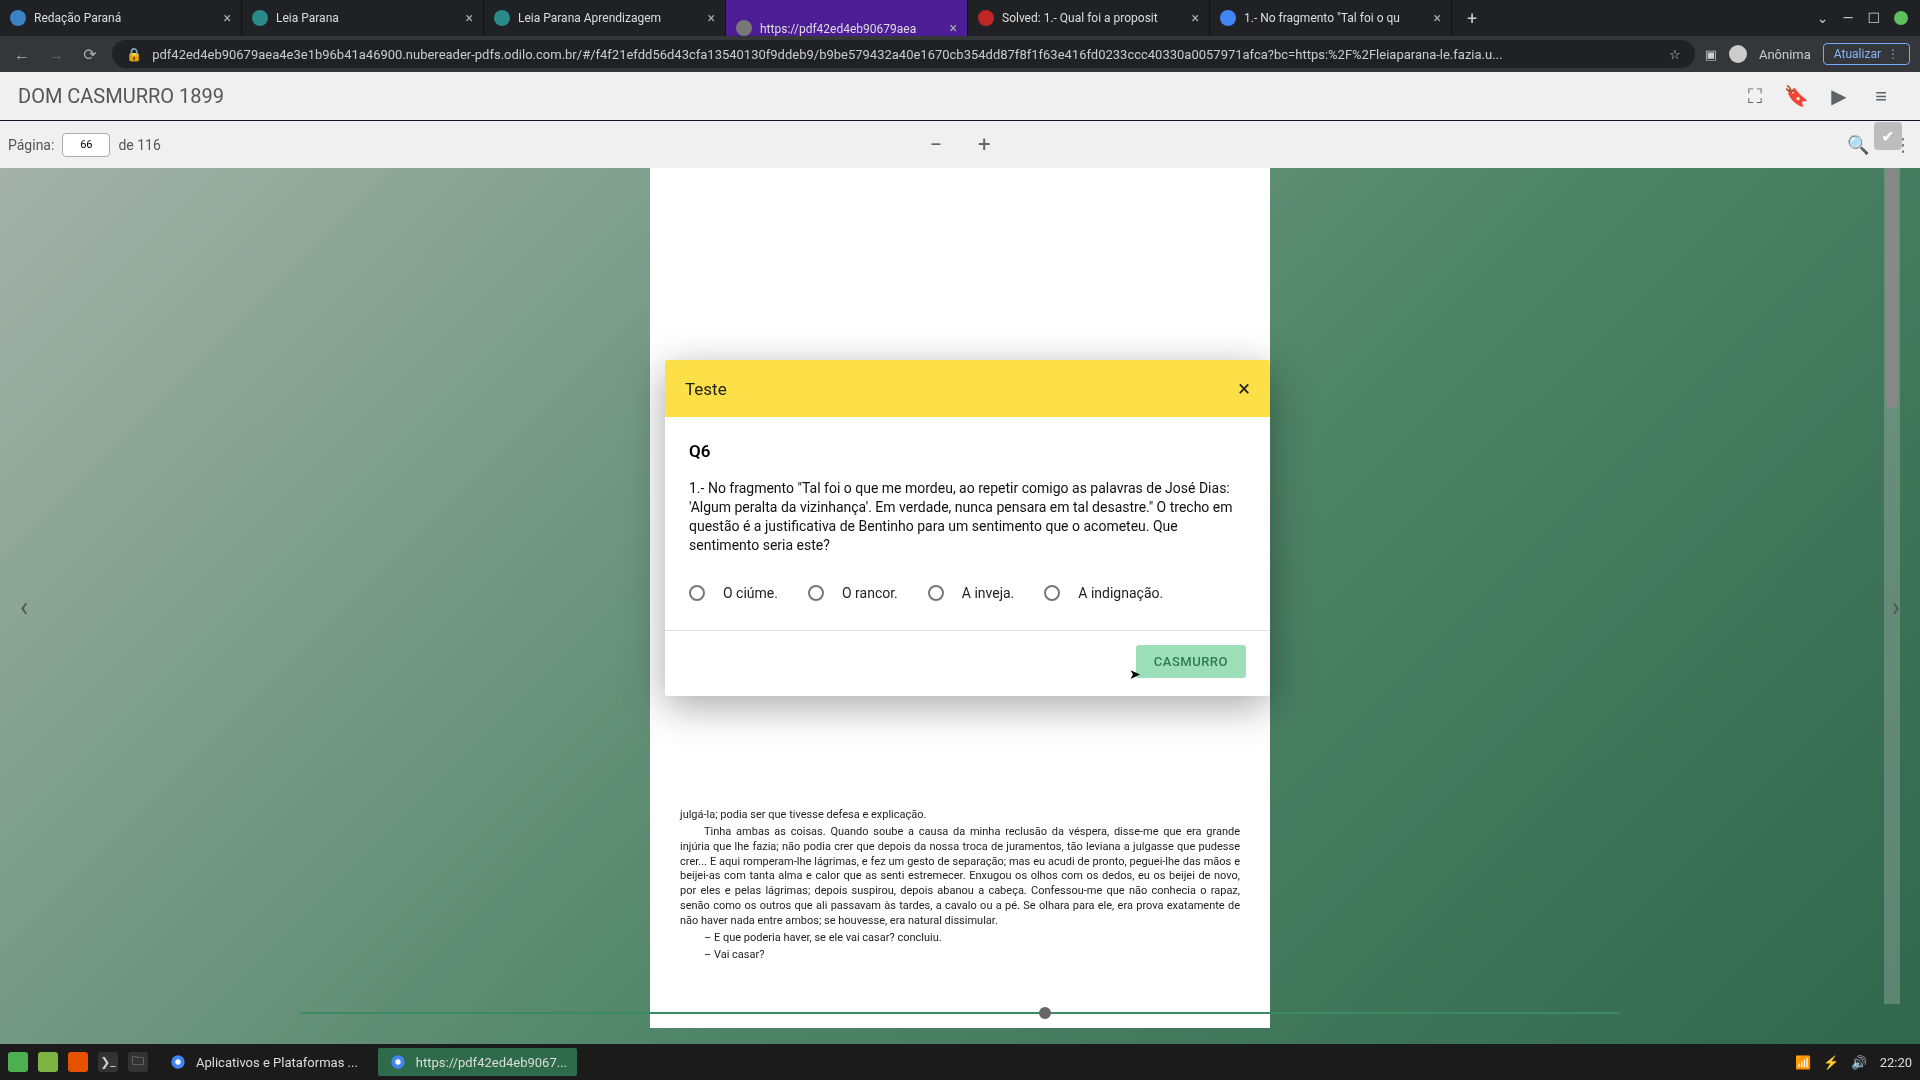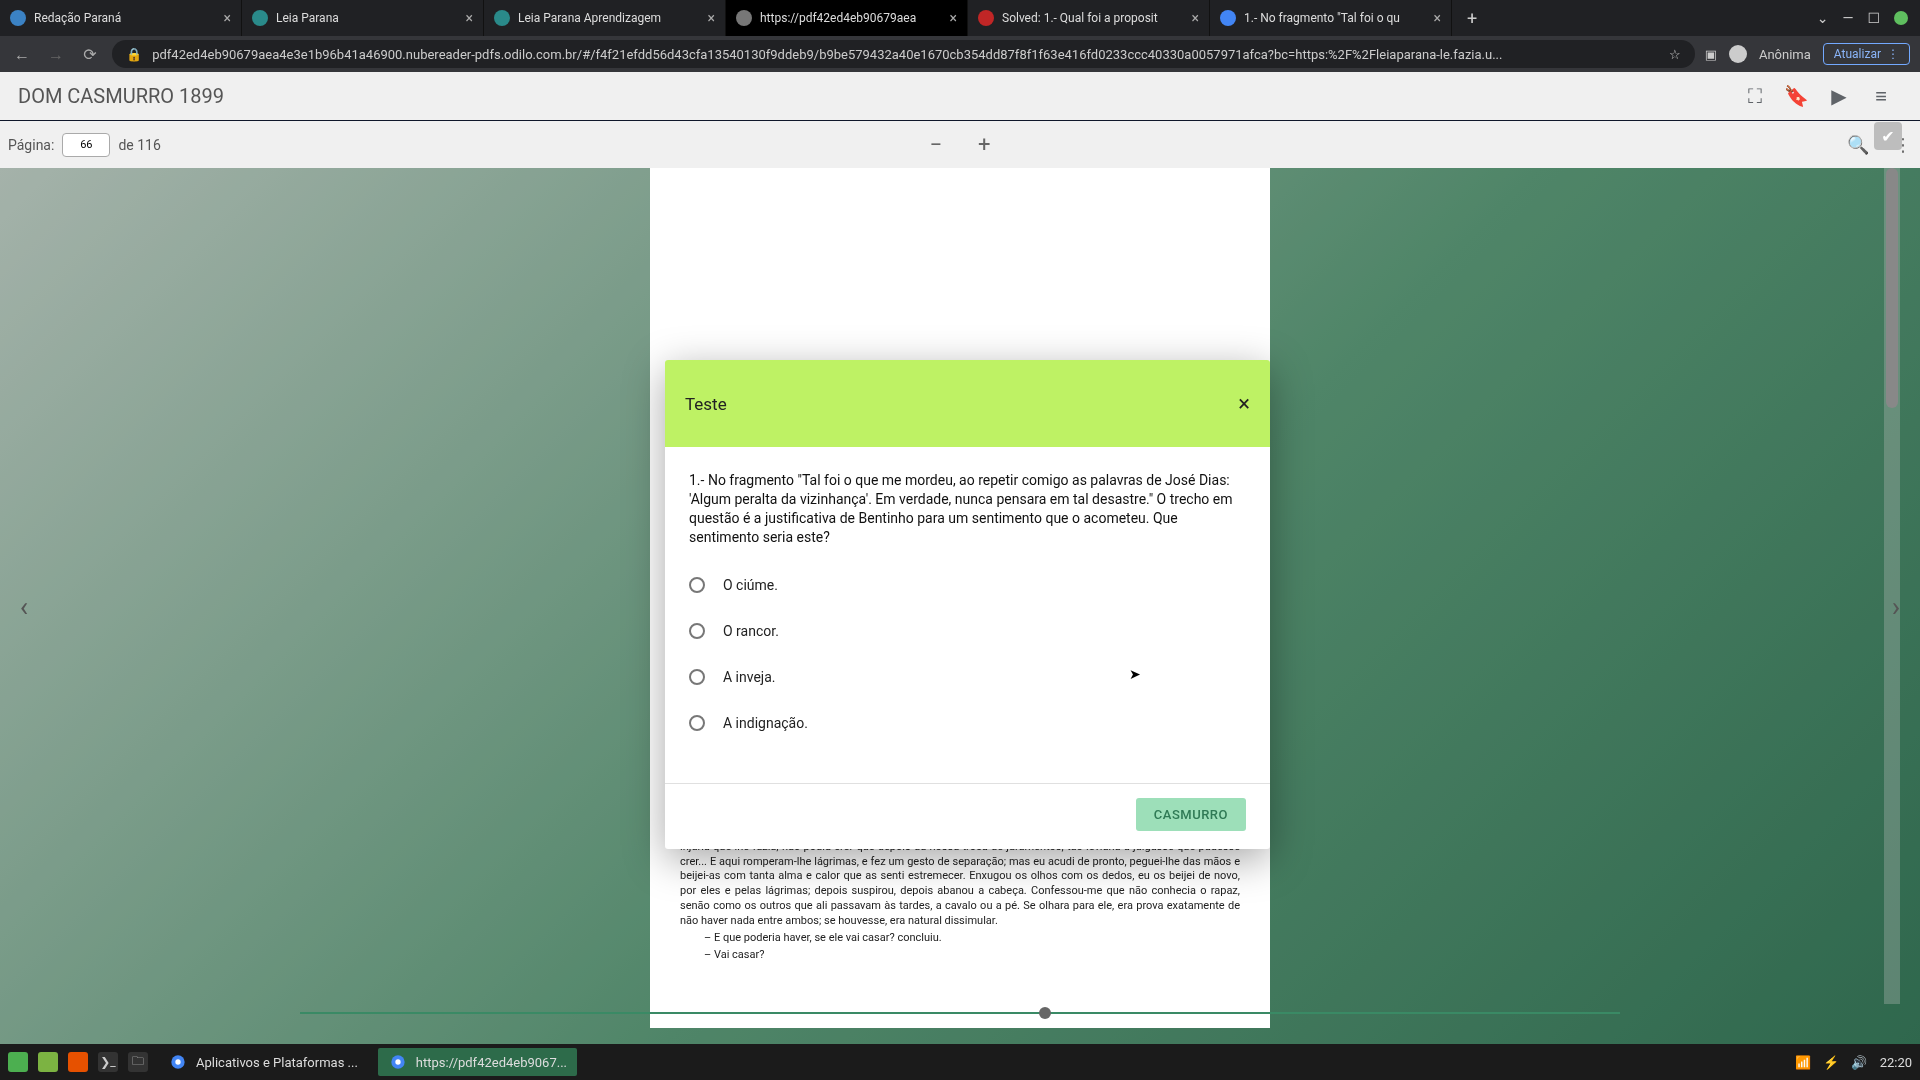--- a/index.html
+++ b/index.html
@@ -1,21 +1,21 @@
 <!DOCTYPE html>
 <html><head>
 <meta charset="utf-8">
 <style>
 * { margin:0; padding:0; box-sizing:border-box; font-family:"Segoe UI",Roboto,Arial,sans-serif; }
 body { width:1920px; height:1080px; background:#1e1e1e; overflow:hidden; position:relative; }
 
 
 .chrome { position:absolute; top:0; left:0; right:0; height:36px; background:#202124; display:flex; align-items:stretch; }
 .tab { display:flex; align-items:center; gap:8px; padding:0 10px; font-size:12px; color:#ddd; border-right:1px solid #111; width:242px; min-width:0; }
-.tab.active { background:#000000; }
+.tab.active { background:#4c1d95;align-items:flex-end; }
 .tab .favicon { width:16px; height:16px; border-radius:50%; flex:0 0 16px; display:flex; align-items:center; justify-content:center; font-size:10px; color:#fff; }
 .tab .title { flex:1; white-space:nowrap; overflow:hidden; text-overflow:ellipsis; }
 .tab .tab-x { font-size:14px; color:#aaa; cursor:pointer; flex:0 0 auto; }
 .newtab { width:40px; display:flex; align-items:center; justify-content:center; color:#ccc; font-size:18px; }
 .tab-right { margin-left:auto; display:flex; align-items:center; gap:14px; padding-right:12px; color:#ccc; font-size:14px; }
 .win-btn { width:14px; height:14px; border-radius:50%; }
 
 .addr { position:absolute; top:36px; left:0; right:0; height:36px; background:#35363a; display:flex; align-items:center; gap:10px; padding:0 10px; }
 .addr .nav-ico { color:#aaa; font-size:16px; width:24px; text-align:center; }
 .url-box { flex:1; background:#202124; border-radius:20px; height:28px; display:flex; align-items:center; padding:0 14px; gap:10px; color:#ccc; font-size:13px; overflow:hidden; }
@@ -43,26 +43,26 @@
 .paper { position:absolute; left:50%; top:0; transform:translateX(-50%); width:620px; height:860px; background:#fff; padding:40px 30px 20px; font-family:Georgia,"Times New Roman",serif; font-size:11px; color:#222; line-height:1.35; }
 .paper p { text-align:justify; margin-bottom:2px; }
 .paper .para-indent { text-indent:24px; }
 .scroll-track { position:absolute; right:20px; top:0; width:16px; bottom:40px; background:rgba(200,200,200,0.3); z-index:2; }
 .scroll-thumb { position:absolute; top:0; left:2px; width:12px; height:240px; background:#888; border-radius:6px; }
 .slider-track { position:absolute; bottom:30px; left:300px; right:300px; height:2px; background:#3a8a65; z-index:2; }
 .slider-thumb { position:absolute; top:-5px; width:12px; height:12px; border-radius:50%; background:#666; left:56%; }
 
 
 .modal { position:absolute; z-index:5; left:665px; top:288px; width:605px; background:#fff; border-radius:3px; box-shadow:0 10px 40px rgba(0,0,0,0.35); overflow:hidden; }
-.modal-head { background:#bef264; padding:31px 20px; display:flex; align-items:center; font-size:17px; color:#222; }
+.modal-head { background:#fde047; padding:16px 20px; display:flex; align-items:center; font-size:17px; color:#222; }
 .modal-head .close { margin-left:auto; font-size:22px; color:#222; cursor:pointer; }
 .modal-body { padding:24px 24px 20px; }
 .qnum { font-weight:600; font-size:17px; margin-bottom:18px; }
 .qtext { font-size:14px; line-height:1.35; color:#111; margin-bottom:30px; }
-.opts { display:flex; flex-direction:column; gap:30px; margin-bottom:32px; }
+.opts { display:flex; flex-direction:row; gap:30px; margin-bottom:9px; }
 .opt { display:flex; align-items:center; gap:18px; font-size:14px; color:#222; }
 .radio { width:16px; height:16px; border:2px solid #777; border-radius:50%; flex:0 0 16px; }
 .modal-foot { border-top:1px solid #e0e0e0; padding:14px 24px 18px; display:flex; justify-content:flex-end; }
 .terminar { background:#9ddfb9; color:#2f7a55; font-size:13px; font-weight:500; letter-spacing:0.5px; padding:9px 18px; border:none; border-radius:3px; }
 
 
 .taskbar { position:absolute; bottom:0; left:0; right:0; height:36px; background:#1b1b1b; display:flex; align-items:center; padding:0 8px; gap:10px; color:#ddd; font-size:13px; }
 .tb-app { display:flex; align-items:center; gap:8px; padding:4px 10px; border-radius:2px; }
 .tb-app.active { background:#2d6b4a; }
 .tb-icon { width:20px; height:20px; border-radius:3px; display:flex; align-items:center; justify-content:center; font-size:12px; }
@@ -178,20 +178,21 @@
         <div class="slider-thumb"></div>
       </div>
   </div>
 
   <div class="modal">
     <div class="modal-head">
       <span>Teste</span>
       <span class="close">×</span>
     </div>
     <div class="modal-body">
+      <div class="qnum">Q6</div>
       <div class="qtext">1.- No fragmento "Tal foi o que me mordeu, ao repetir comigo as palavras de José Dias: 'Algum peralta da vizinhança'. Em verdade, nunca pensara em tal desastre." O trecho em questão é a justificativa de Bentinho para um sentimento que o acometeu. Que sentimento seria este?</div>
       <div class="opts">
         <label class="opt">
             <span class="radio"></span>
             <span>O ciúme.</span>
           </label>
         <label class="opt">
             <span class="radio"></span>
             <span>O rancor.</span>
           </label>

